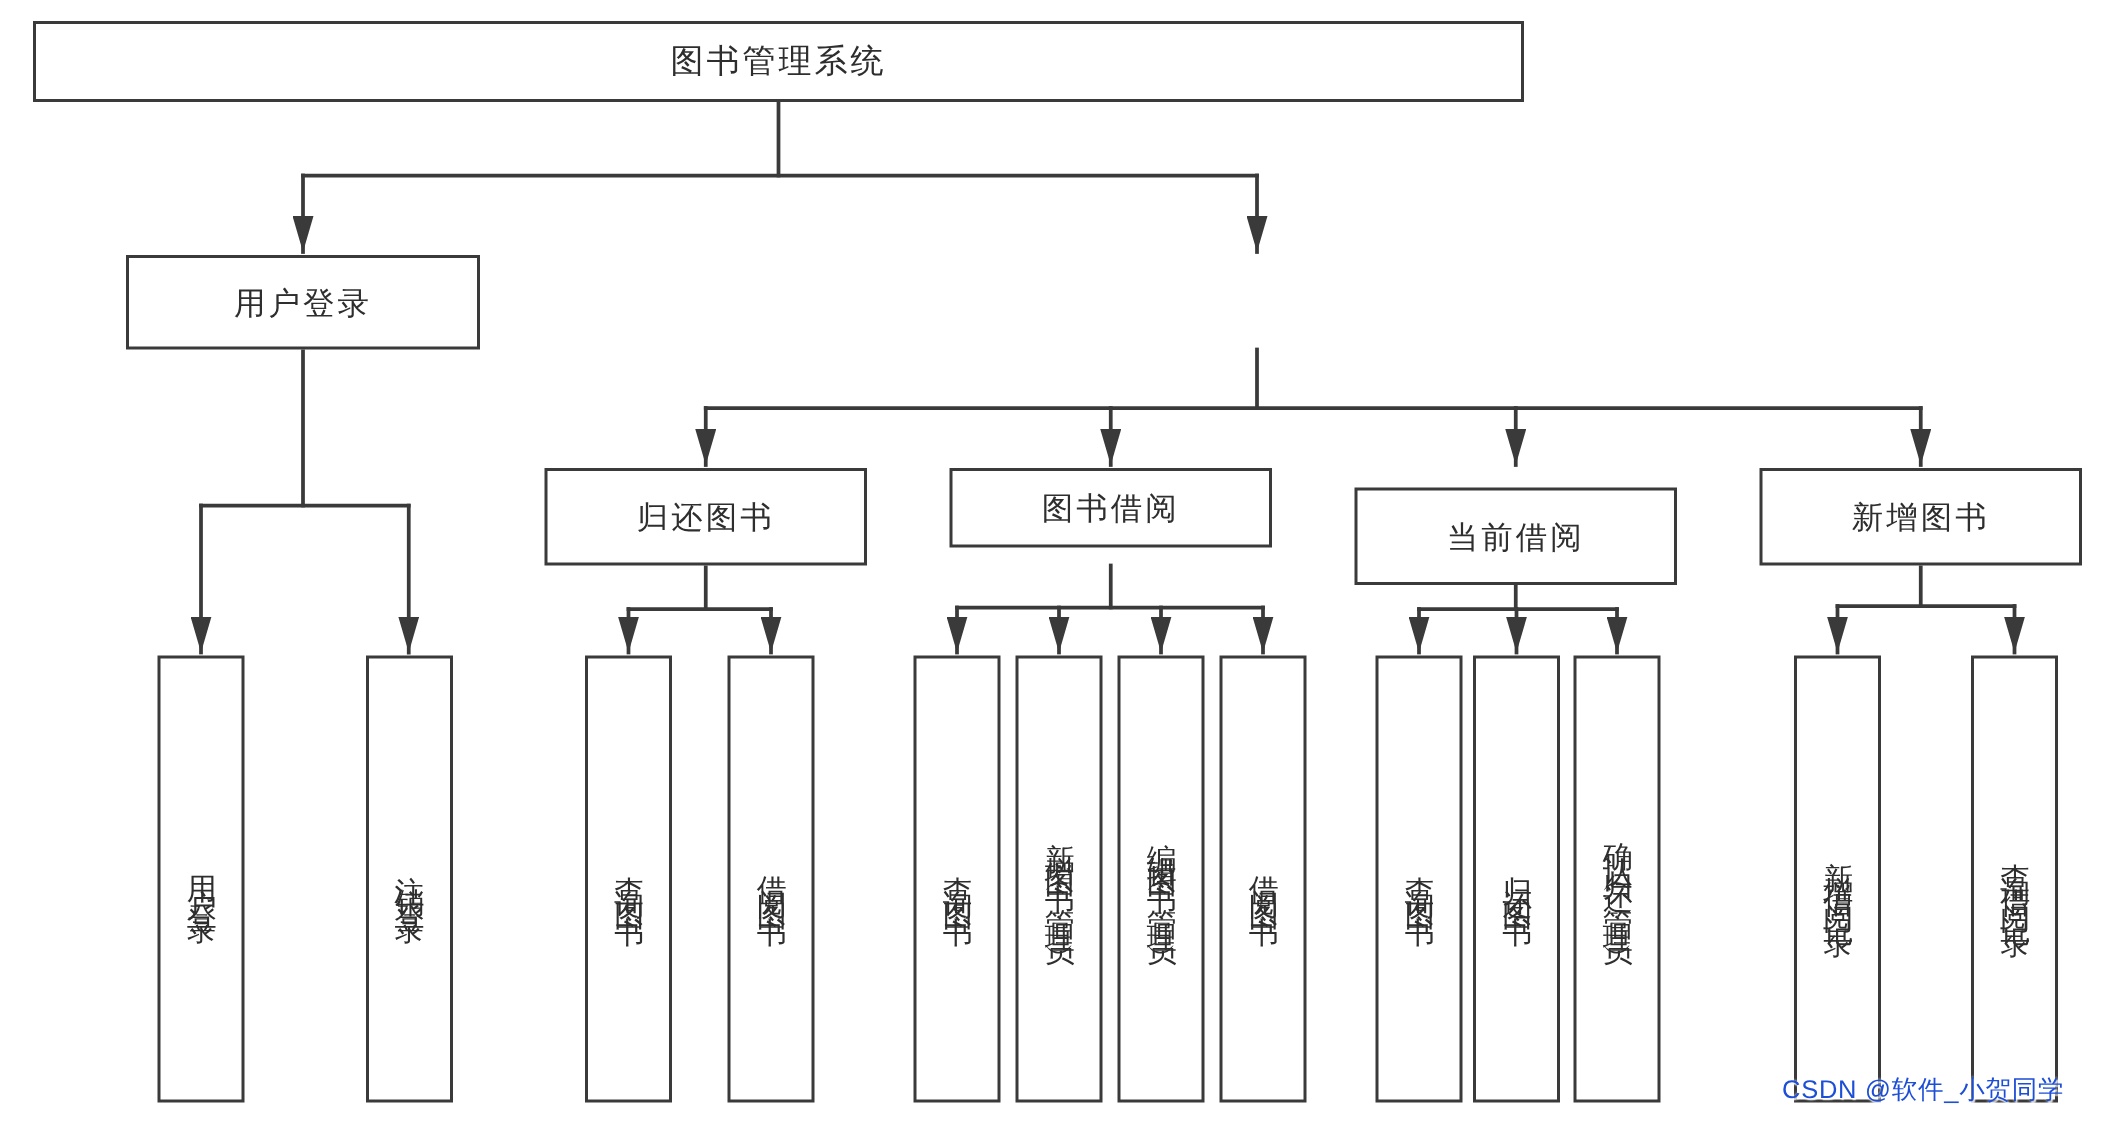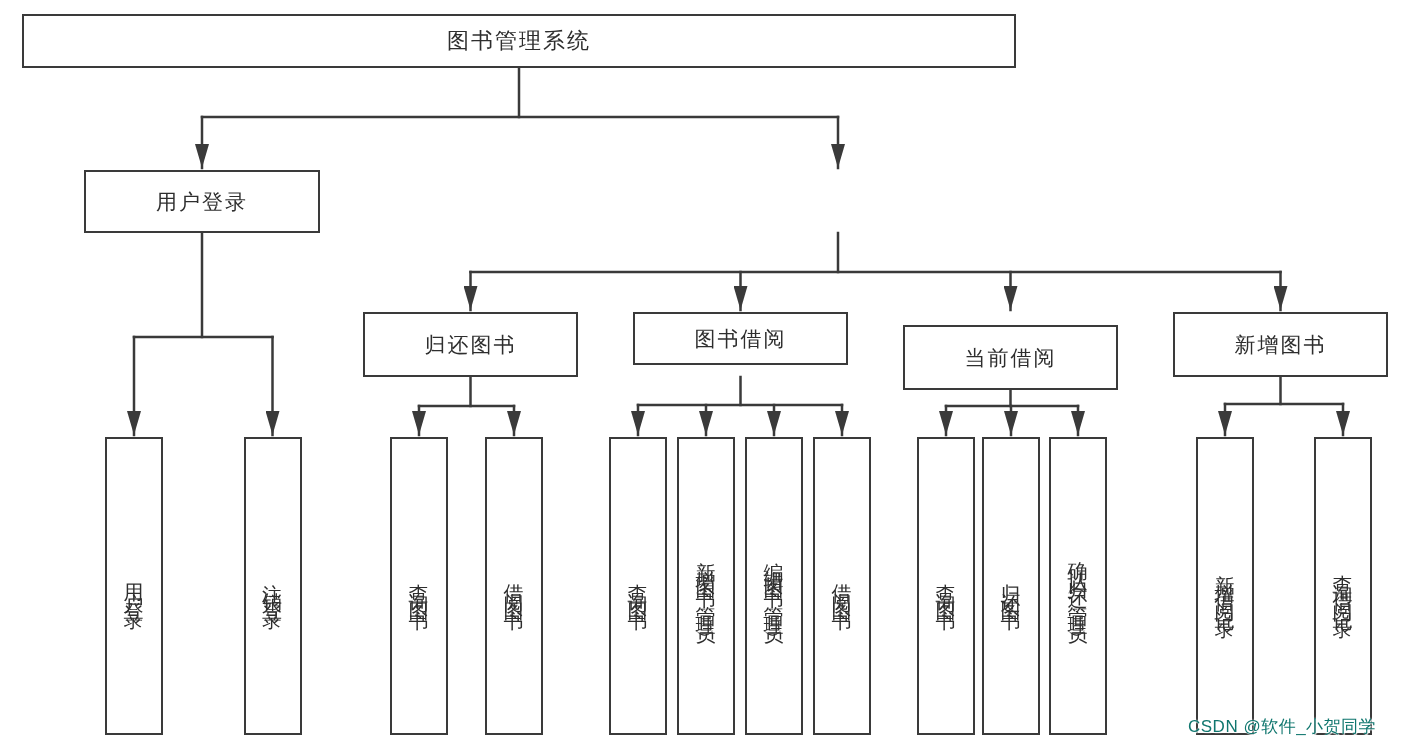--- a/index.html
+++ b/index.html
@@ -20,21 +20,21 @@
   }
   .box-h { font-size:21px; letter-spacing:2px; white-space:nowrap; }
   .box-h.title { font-size:22px; }
   .box-v { padding:4px 0; }
   .vtext {
     writing-mode:vertical-rl; text-orientation:mixed;
     font-size:20px; line-height:1; letter-spacing:9px;
   }
   .watermark {
     position:absolute; left:1188px; top:715px;
-    font-size:17px; letter-spacing:0.5px; color:#0f766e;
+    font-size:17px; letter-spacing:0.5px; color:#1d4ed8;
     text-shadow:0 0 2px #ffffff, 1px 1px 1px rgba(255,255,255,0.95);
     white-space:nowrap;
   }
 </style>
 </head>
 <body>
 
 <div class="canvas">
 
   <svg class="connectors" viewBox="0 0 1405 747" xmlns="http://www.w3.org/2000/svg">

